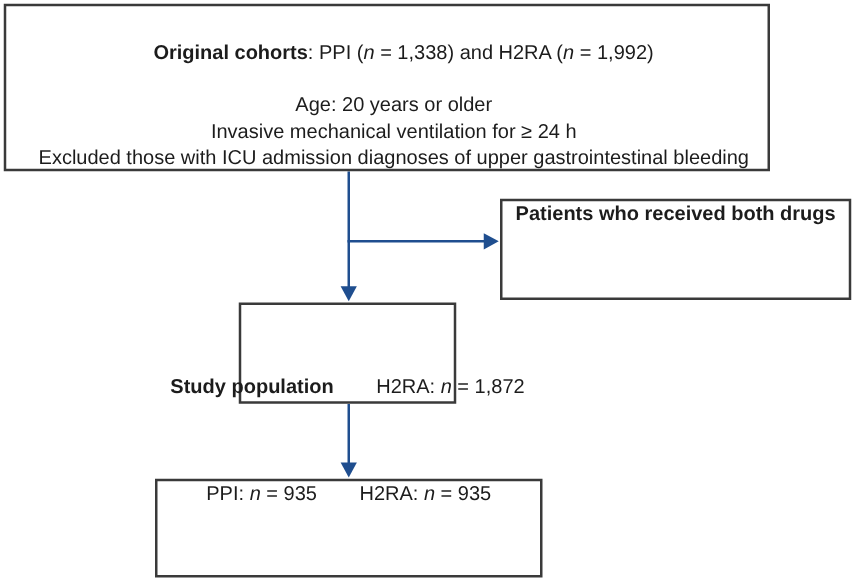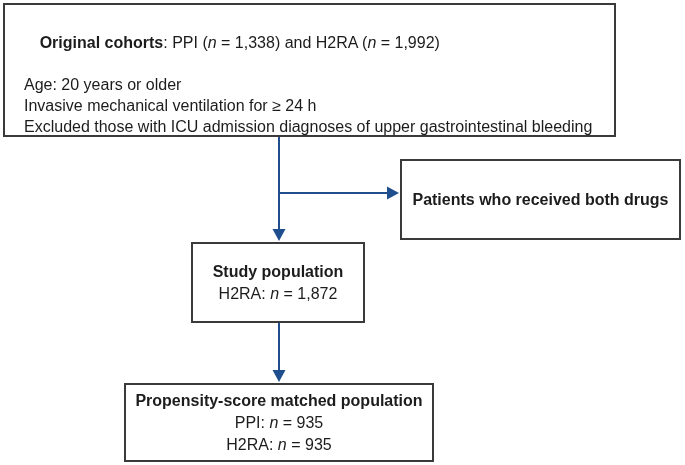--- a/index.html
+++ b/index.html
@@ -16,31 +16,32 @@
     position: absolute;
     background: #ffffff;
     border: 2px solid #3a3a3a;
     box-sizing: border-box;
     font-size: 16px;
     line-height: 21px;
   }
   .box-top {
     left: 3px; top: 3px; width: 613px; height: 134px;
     padding: 6px 8px 0 8px;
-    text-align: left;
+    text-align: center;
   }
   .box-centered {
     text-align: center;
     display: flex;
-    flex-direction: column;
+    flex-direction: row;
     justify-content: center;
     line-height: 22px;
+    gap: 34px;
   }
   .box-both  { left: 400px; top: 159px; width: 281px; height: 81px; }
-  .box-study { left: 191px; top: 242px; width: 174px; height: 81px; }
+  .box-study { left: 191px; top: 242px; width: 174px; height: 81px; align-items: flex-end; }
   .box-matched { left: 124px; top: 383px; width: 310px; height: 79px; }
   .bold { font-weight: bold; }
   .ital { font-style: italic; }
   .criteria-line { margin-left: 11px; white-space: pre; }
   .line { white-space: pre; }
   svg.arrows {
     position: absolute;
     left: 0; top: 0;
     width: 685px; height: 465px;
     pointer-events: none;
@@ -75,18 +76,17 @@
   <div class="box box-centered box-both">
     <div class="line bold">Patients who received both drugs</div>
   </div>
 
   <div class="box box-centered box-study">
     <div class="line bold">Study population</div>
     <div class="line"><span>H2RA: </span><span class="ital">n</span><span> = 1,872</span></div>
   </div>
 
   <div class="box box-centered box-matched">
-    <div class="line bold">Propensity-score matched population</div>
     <div class="line"><span>PPI: </span><span class="ital">n</span><span> = 935</span></div>
     <div class="line"><span>H2RA: </span><span class="ital">n</span><span> = 935</span></div>
   </div>
 
 </div>
 
 </body></html>

